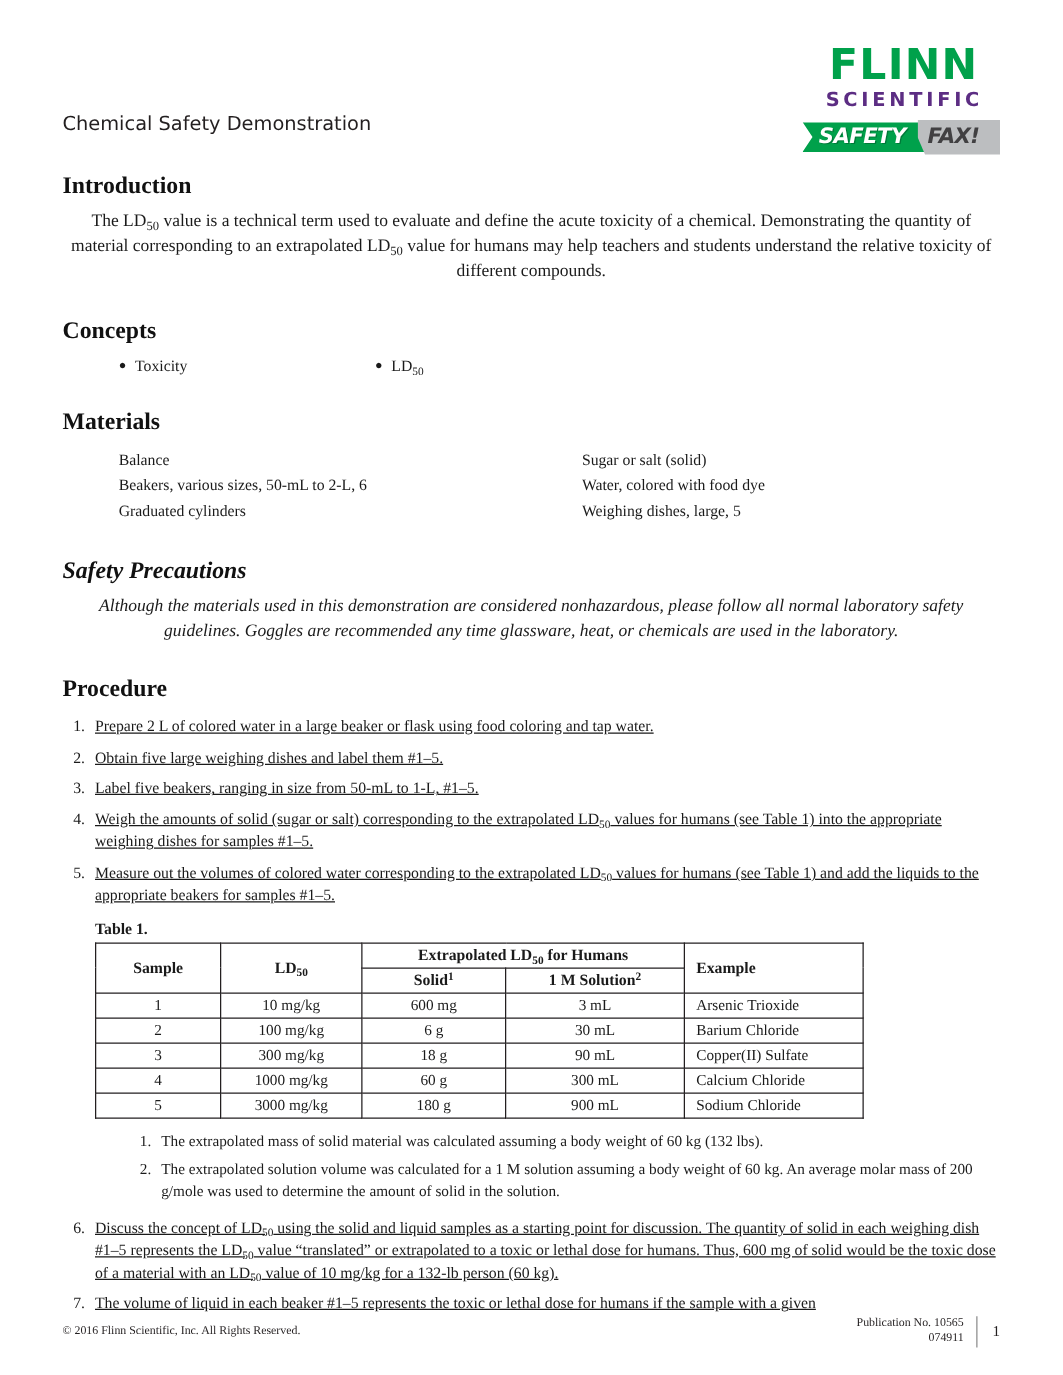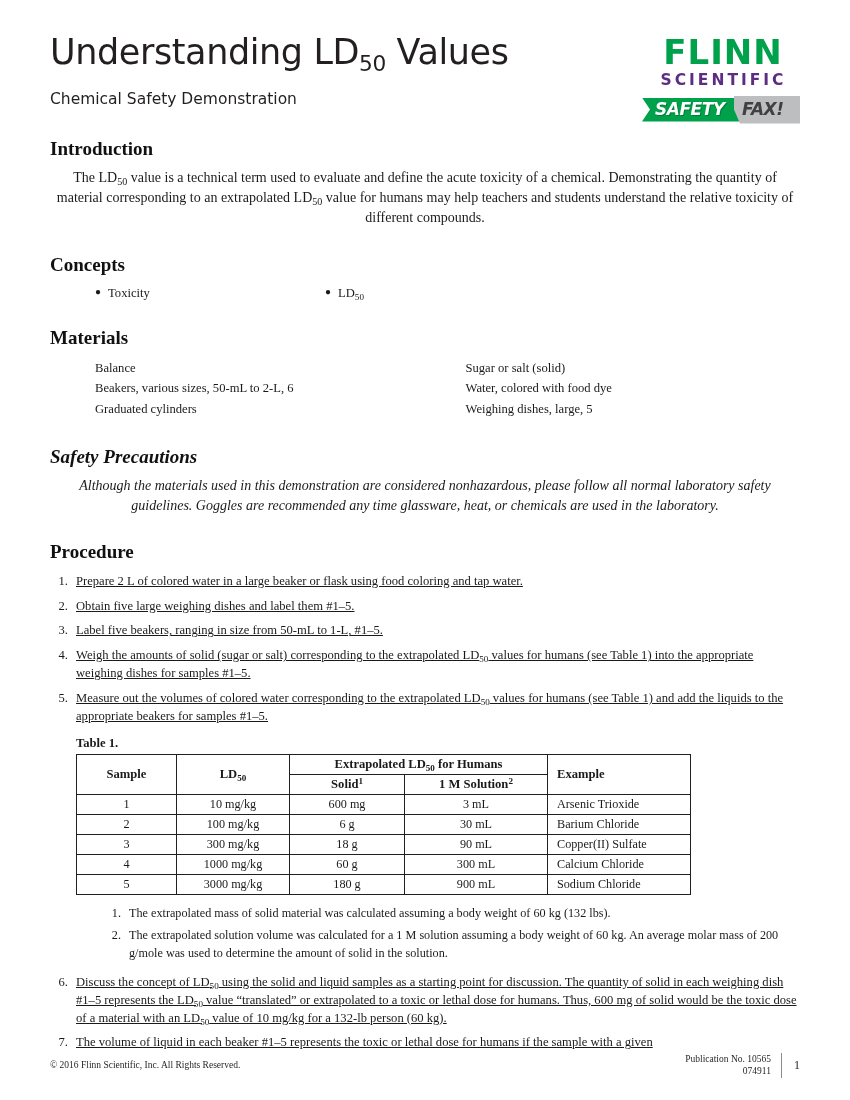--- a/index.html
+++ b/index.html
@@ -279,40 +279,39 @@
     align-items: center;
     font-size: 12px;
   }
 </style>
 </head>
 <body>
 
 <div class="page">
 
   <div class="header">
-    <div class="title"><span>Understanding LD</span><sub>50</sub><span> Values</span></div>
     <div class="subtitle">Chemical Safety Demonstration</div>
 
     <div class="logo">
       <div class="logo-flinn">FLINN</div>
       <div class="logo-sci">SCIENTIFIC</div>
       <div class="banner">
         <div class="ribbon"></div>
         <div class="faxbox"></div>
         <div class="ribbon-text">SAFETY</div>
         <div class="fax-text">FAX!</div>
       </div>
     </div>
   </div>
 
   <h2 class="section" style="margin-top:20px;">Introduction</h2>
   <p class="body" style="margin-top:8px;"><span>The LD</span><sub class="sm">50</sub><span> value is a technical term used to evaluate and define the acute toxicity of a chemical. Demonstrating the quantity of material corresponding to an extrapolated LD</span><sub class="sm">50</sub><span> value for humans may help teachers and students understand the relative toxicity of different compounds.</span></p>
 
   <h2 class="section" style="margin-top:26px;">Concepts</h2>
-  <div class="concepts-row" style="margin-top:10px; margin-left:45px;gap:25px;">
+  <div class="concepts-row" style="margin-top:10px; margin-left:45px;">
     <div class="concept-item"><span class="bullet">●</span><span>Toxicity</span></div>
     <div class="concept-item"><span class="bullet">●</span><span>LD</span><sub class="sm">50</sub></div>
   </div>
 
   <h2 class="section" style="margin-top:26px;">Materials</h2>
   <div class="materials" style="margin-top:9px; margin-left:45px;gap:36px;">
     <div class="mat-col">
       <div>Balance</div>
       <div>Beakers, various sizes, 50-mL to 2-L, 6</div>
       <div>Graduated cylinders</div>

